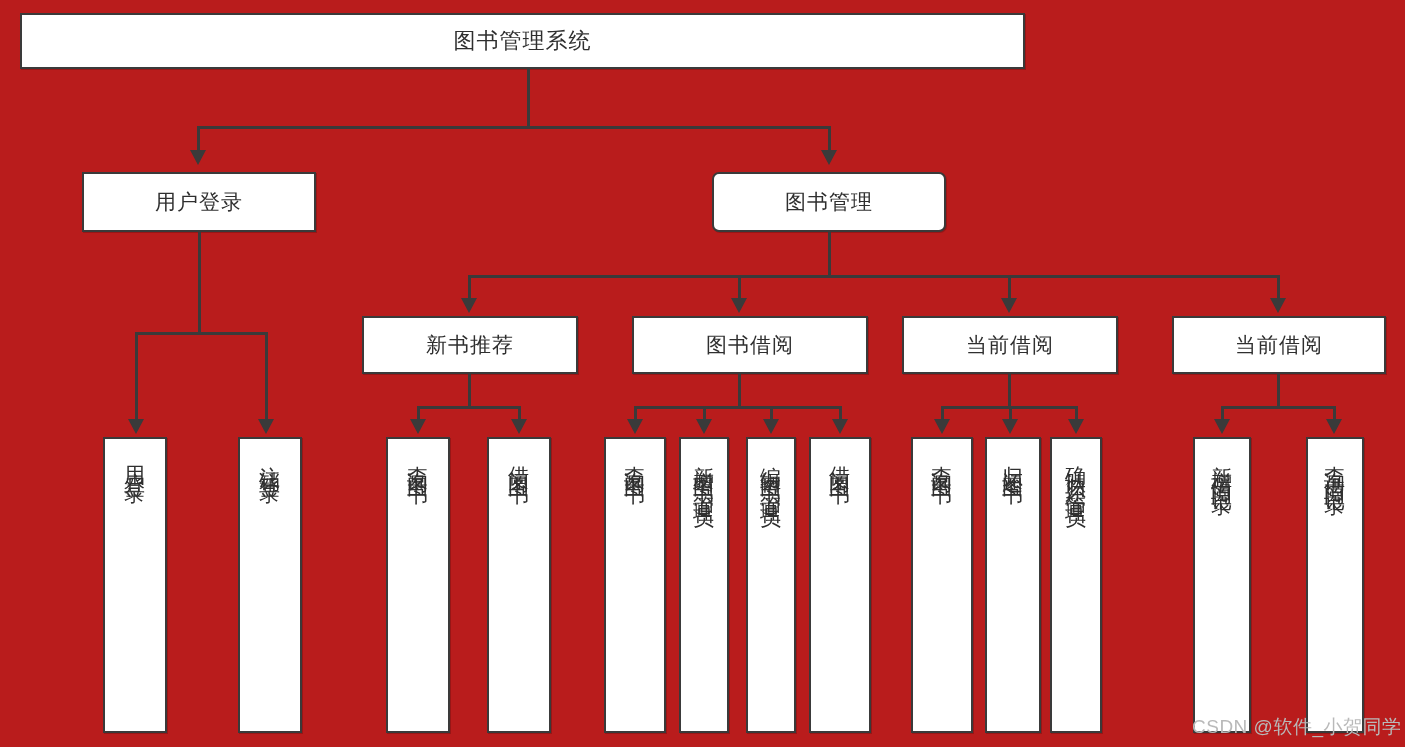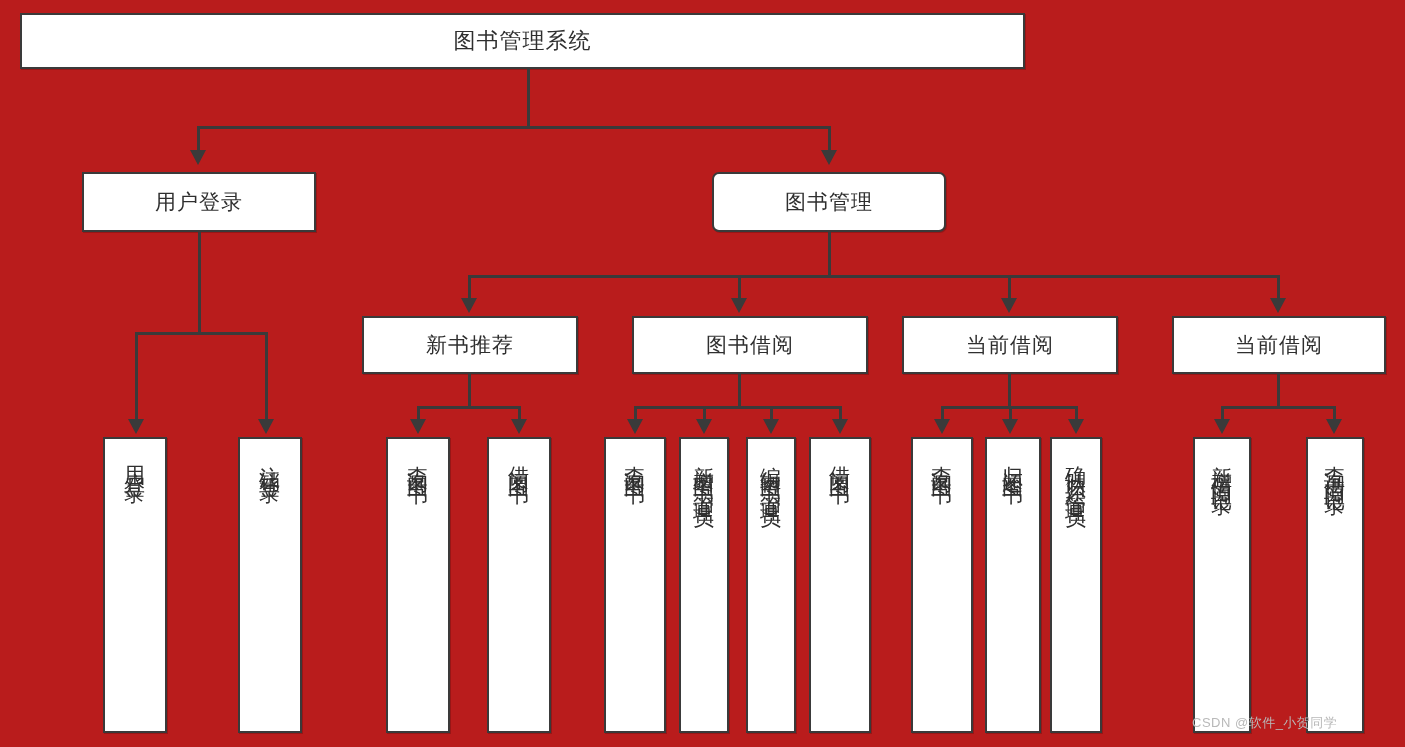--- a/index.html
+++ b/index.html
@@ -74,21 +74,21 @@
     width: 0;
     height: 0;
     border-left: 8px solid transparent;
     border-right: 8px solid transparent;
     border-top: 15px solid #3a3a3a;
   }
 
   
   #watermark {
     position: absolute;
-    font-size: 13px;
+    font-size: 19px;
     color: #b9b9b9;
     white-space: nowrap;
     letter-spacing: 0.5px;
     pointer-events: none;
   }
 </style>
 </head>
 <body>
 
 <div id="canvas">

